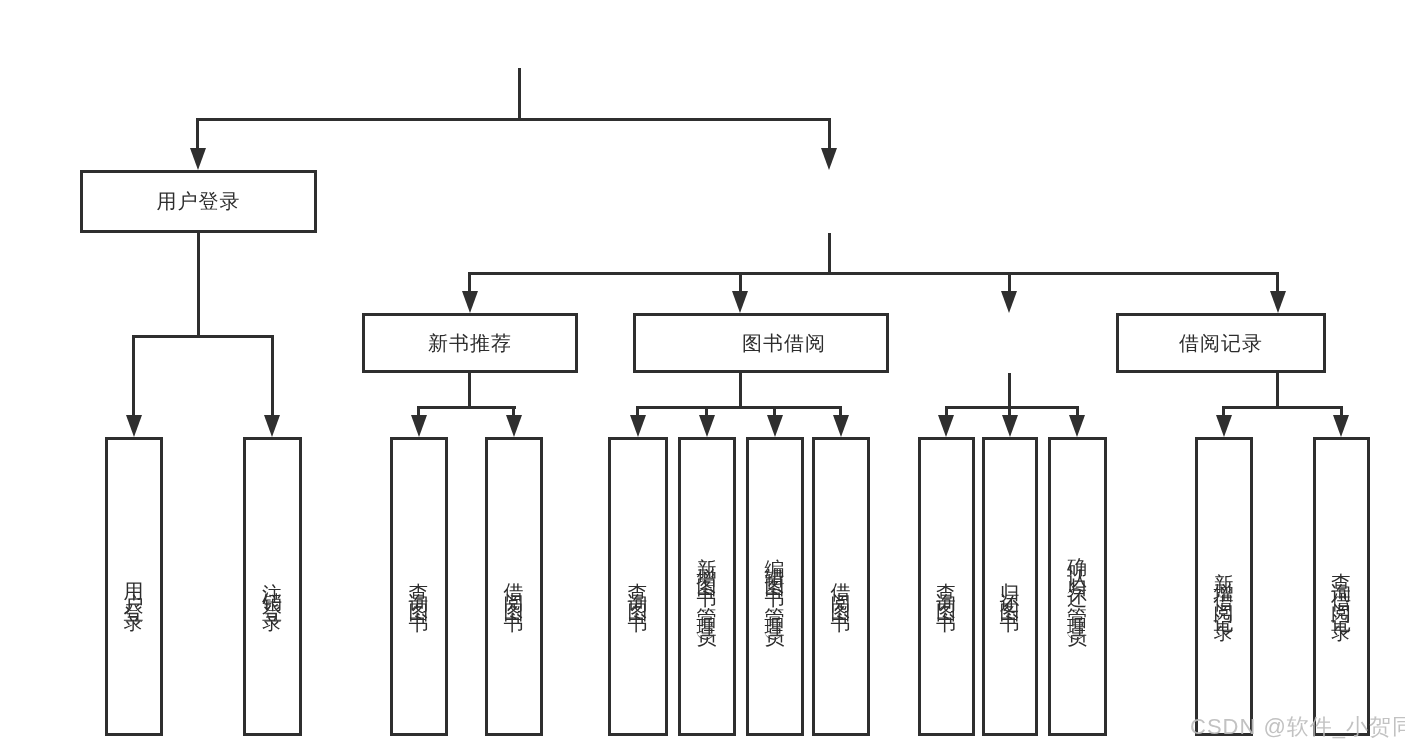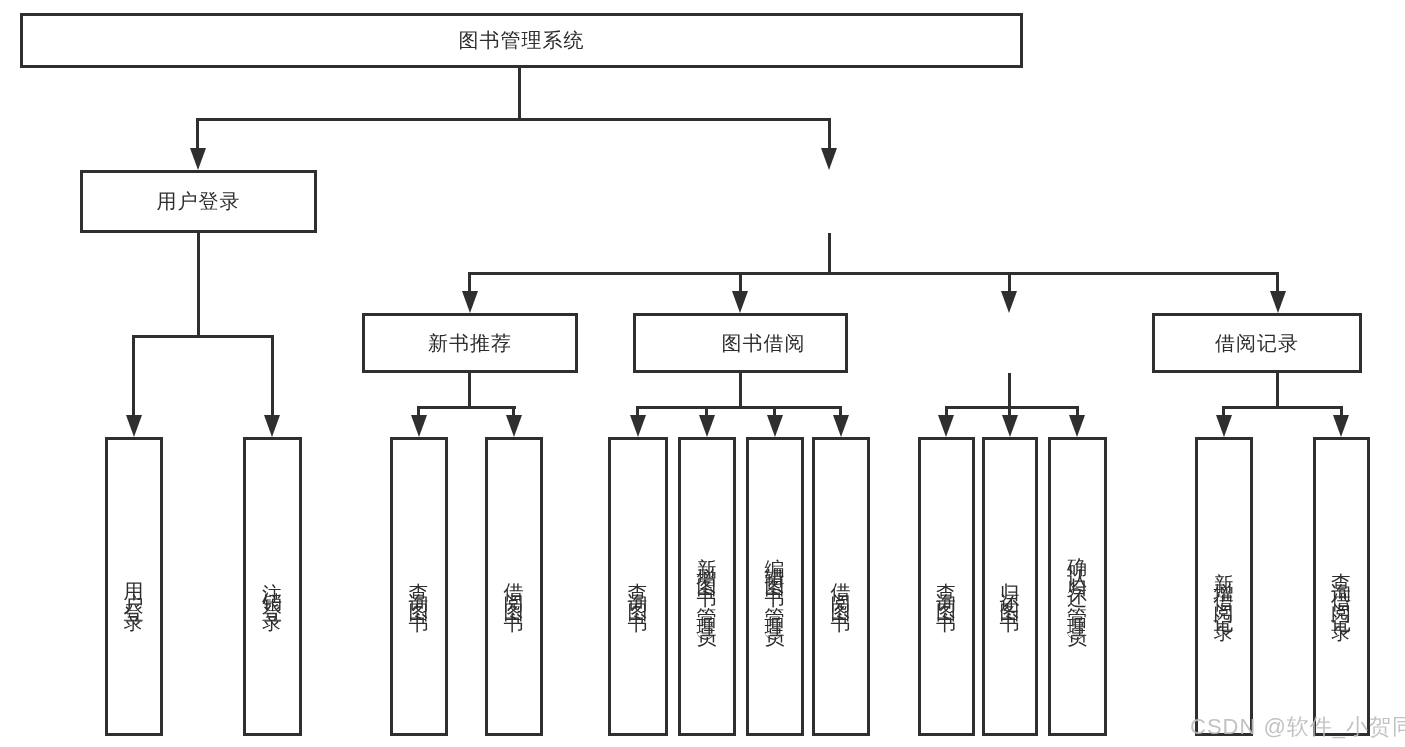--- a/index.html
+++ b/index.html
@@ -52,39 +52,36 @@
     font-size:22px;letter-spacing:1px;
     color:#bdbdbd;opacity:.92;
     z-index:5;white-space:nowrap;
   }
 </style>
 </head>
 <body>
 
 <div id="canvas">
 
-  <div class="hbox" style="left:20px;top:13px;width:1003px;height:55px;">
-    <span>图书管理系统</span>
-  </div>
 
   <div class="hbox" style="left:80px;top:170px;width:237px;height:63px;">
     <span>用户登录</span>
   </div>
 
 
   <div class="hbox" style="left:362px;top:313px;width:216px;height:60px;">
     <span>新书推荐</span>
   </div>
 
-  <div class="hbox" style="left:633px;top:313px;width:215px;height:60px;padding-left:46px;">
+  <div class="hbox" style="left:633px;top:313px;width:256px;height:60px;padding-left:46px;">
     <span>图书借阅</span>
   </div>
 
 
-  <div class="hbox" style="left:1152px;top:313px;width:210px;height:60px;">
+  <div class="hbox" style="left:1116px;top:313px;width:210px;height:60px;">
     <span>借阅记录</span>
   </div>
 
   <div class="vbox" style="left:105px;width:58px;">
     <span>用户登录</span>
   </div>
   <div class="vbox" style="left:243px;width:59px;">
     <span>注销登录</span>
   </div>
 

